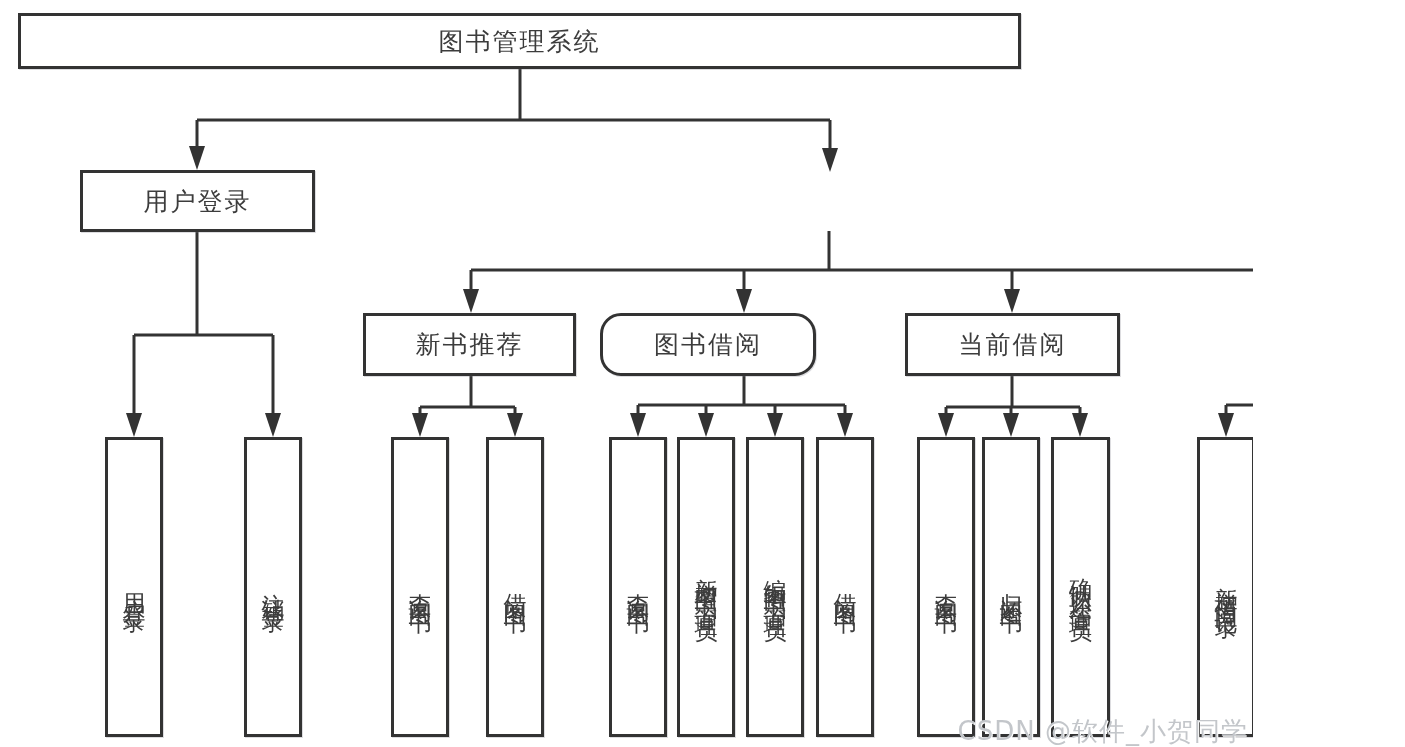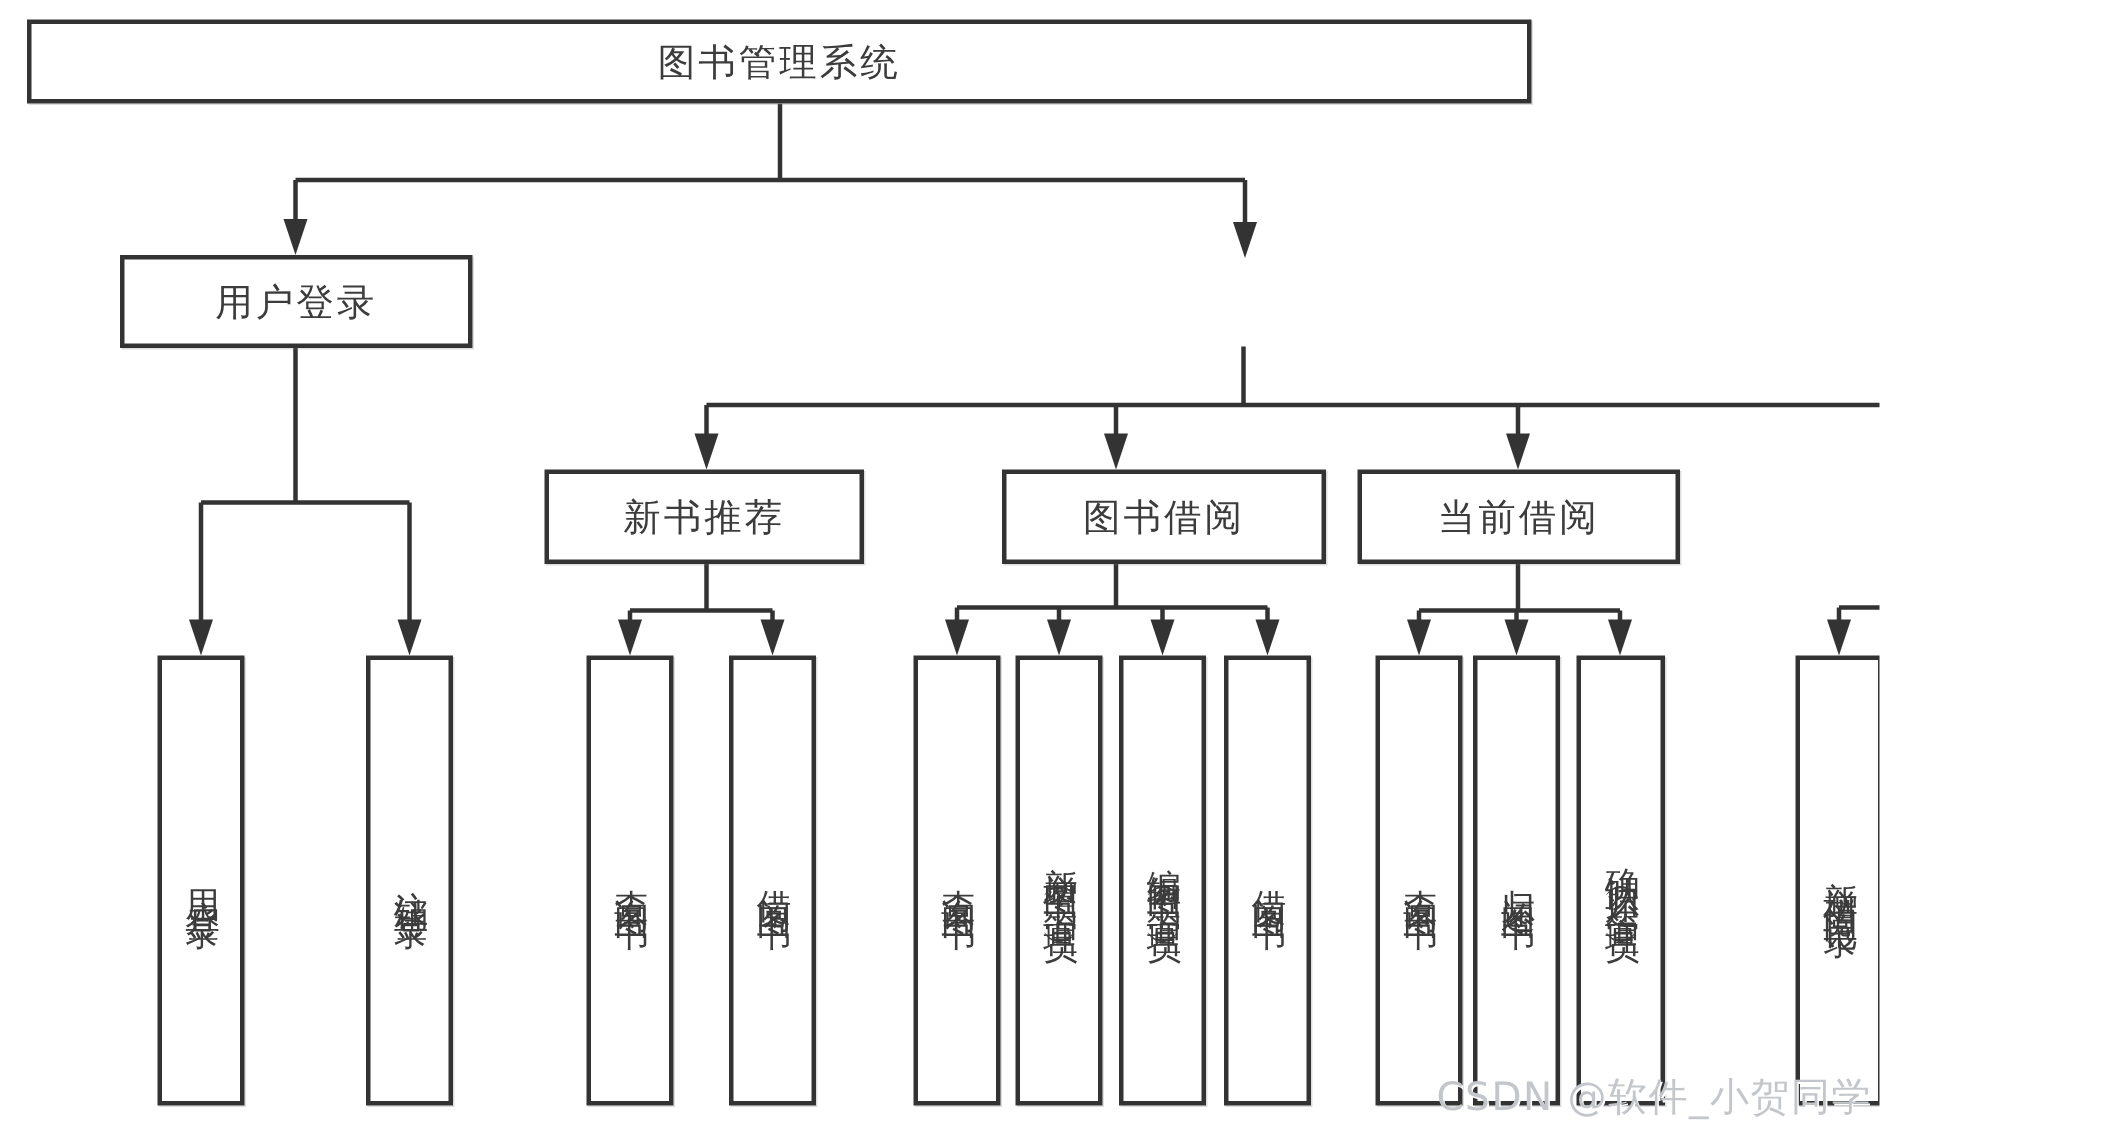--- a/index.html
+++ b/index.html
@@ -131,21 +131,21 @@
     <polygon class="arrowhead" points="1218,413 1234,413 1226,437"></polygon>
     <line class="conn" x1="1342" y1="405" x2="1342" y2="419"></line>
     <polygon class="arrowhead" points="1334,413 1350,413 1342,437"></polygon>
   </svg>
 
   <div class="node node-h" style="left:18px;  top:13px;  width:1003px; height:56px;">图书管理系统</div>
 
   <div class="node node-h" style="left:80px;  top:170px; width:235px; height:62px;">用户登录</div>
 
   <div class="node node-h" style="left:363px;  top:313px; width:213px; height:63px;">新书推荐</div>
-  <div class="node node-h" style="left:668px;  top:313px; width:216px; height:63px;">图书借阅</div>
+  <div class="node node-h" style="left:600px;  top:313px; width:216px; height:63px;border-radius:21px;">图书借阅</div>
   <div class="node node-h" style="left:905px;  top:313px; width:215px; height:63px;font-family:Liberation Serif, serif;">当前借阅</div>
 
   <div class="node leaf" style="left:105px; top:437px; width:58px; height:300px;">用户登录</div>
   <div class="node leaf" style="left:244px; top:437px; width:58px; height:300px;">注销登录</div>
 
   <div class="node leaf" style="left:391px; top:437px; width:58px; height:300px;">查询图书</div>
   <div class="node leaf" style="left:486px; top:437px; width:58px; height:300px;">借阅图书</div>
 
   <div class="node leaf" style="left:609px; top:437px; width:58px; height:300px;">查询图书</div>
   <div class="node leaf" style="left:677px; top:437px; width:58px; height:300px;">新增图书（管理员）</div>

